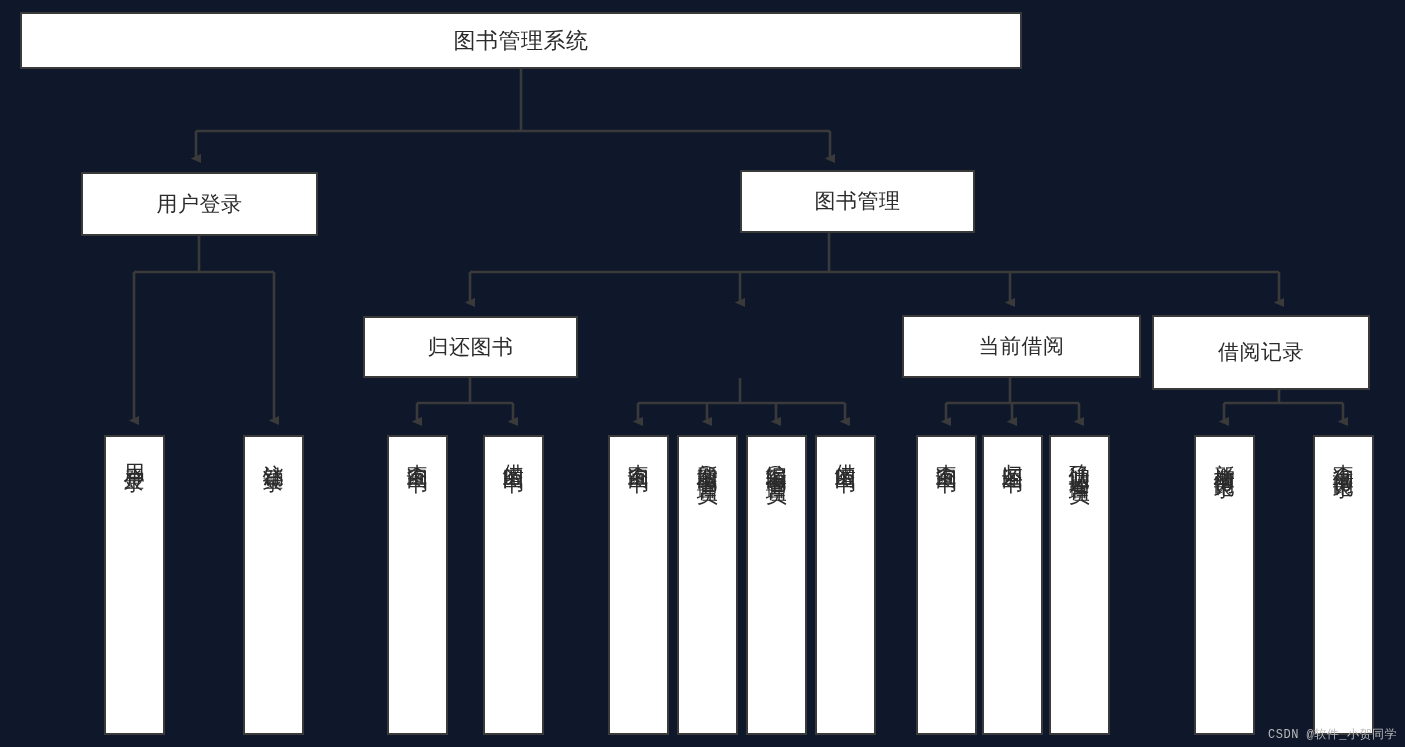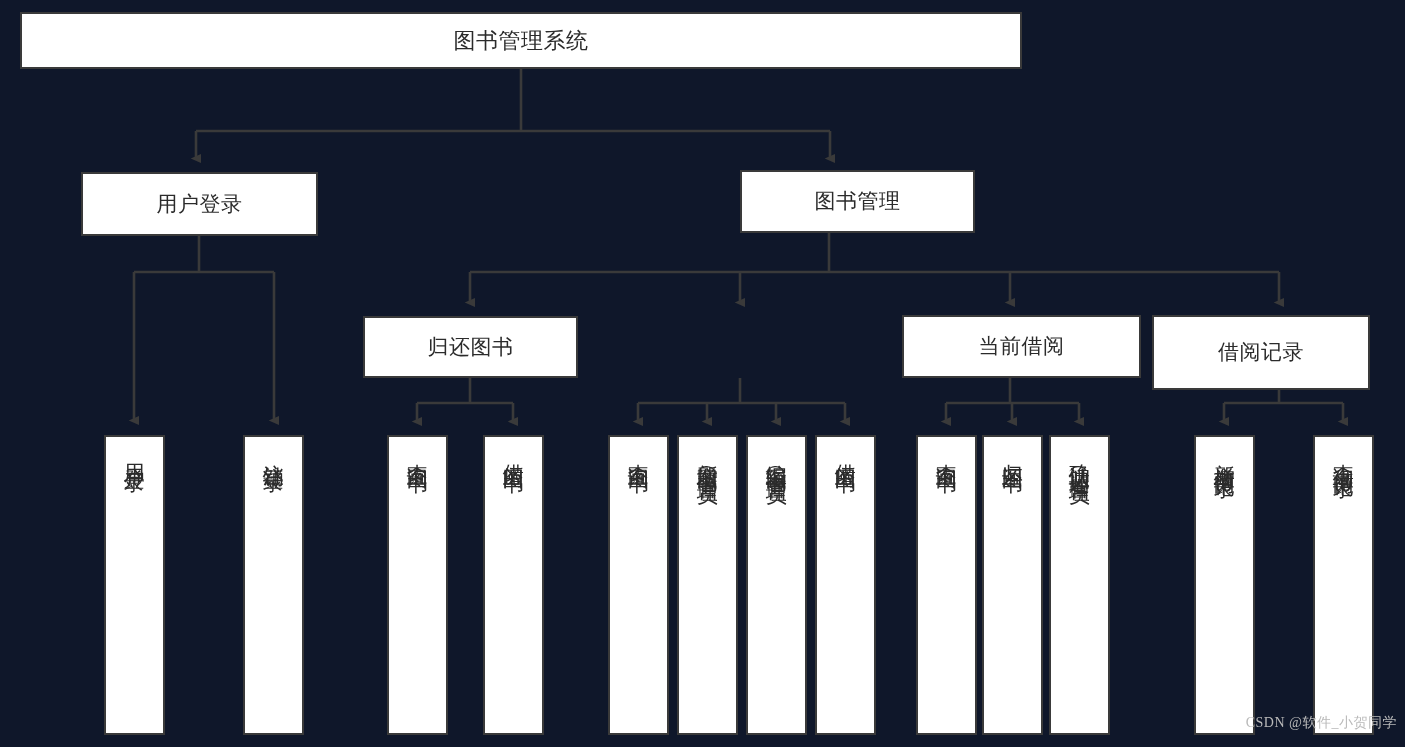--- a/index.html
+++ b/index.html
@@ -51,27 +51,27 @@
     font-size:21px;
     line-height:1.22;
     letter-spacing:3px;
     white-space:normal;
     max-height:278px;
   }
   .node.title .lbl{font-size:22px;}
   .watermark{
     position:absolute;
     right:8px;
-    bottom:15px;
-    font-size:14px;
+    bottom:4px;
+    font-size:12px;
     color:#b9b9b9;
     letter-spacing:0.5px;
     white-space:nowrap;
     z-index:5;
-    font-family:Liberation Serif, serif;
+    font-family:Liberation Mono, monospace;
   }
 </style>
 </head>
 <body>
 
 <div id="stage">
 
   <svg id="wires" viewBox="0 0 1405 747">
     <defs>
       <marker id="arrow" markerWidth="11" markerHeight="11" refX="4" refY="5.2" orient="auto" markerUnits="userSpaceOnUse">

